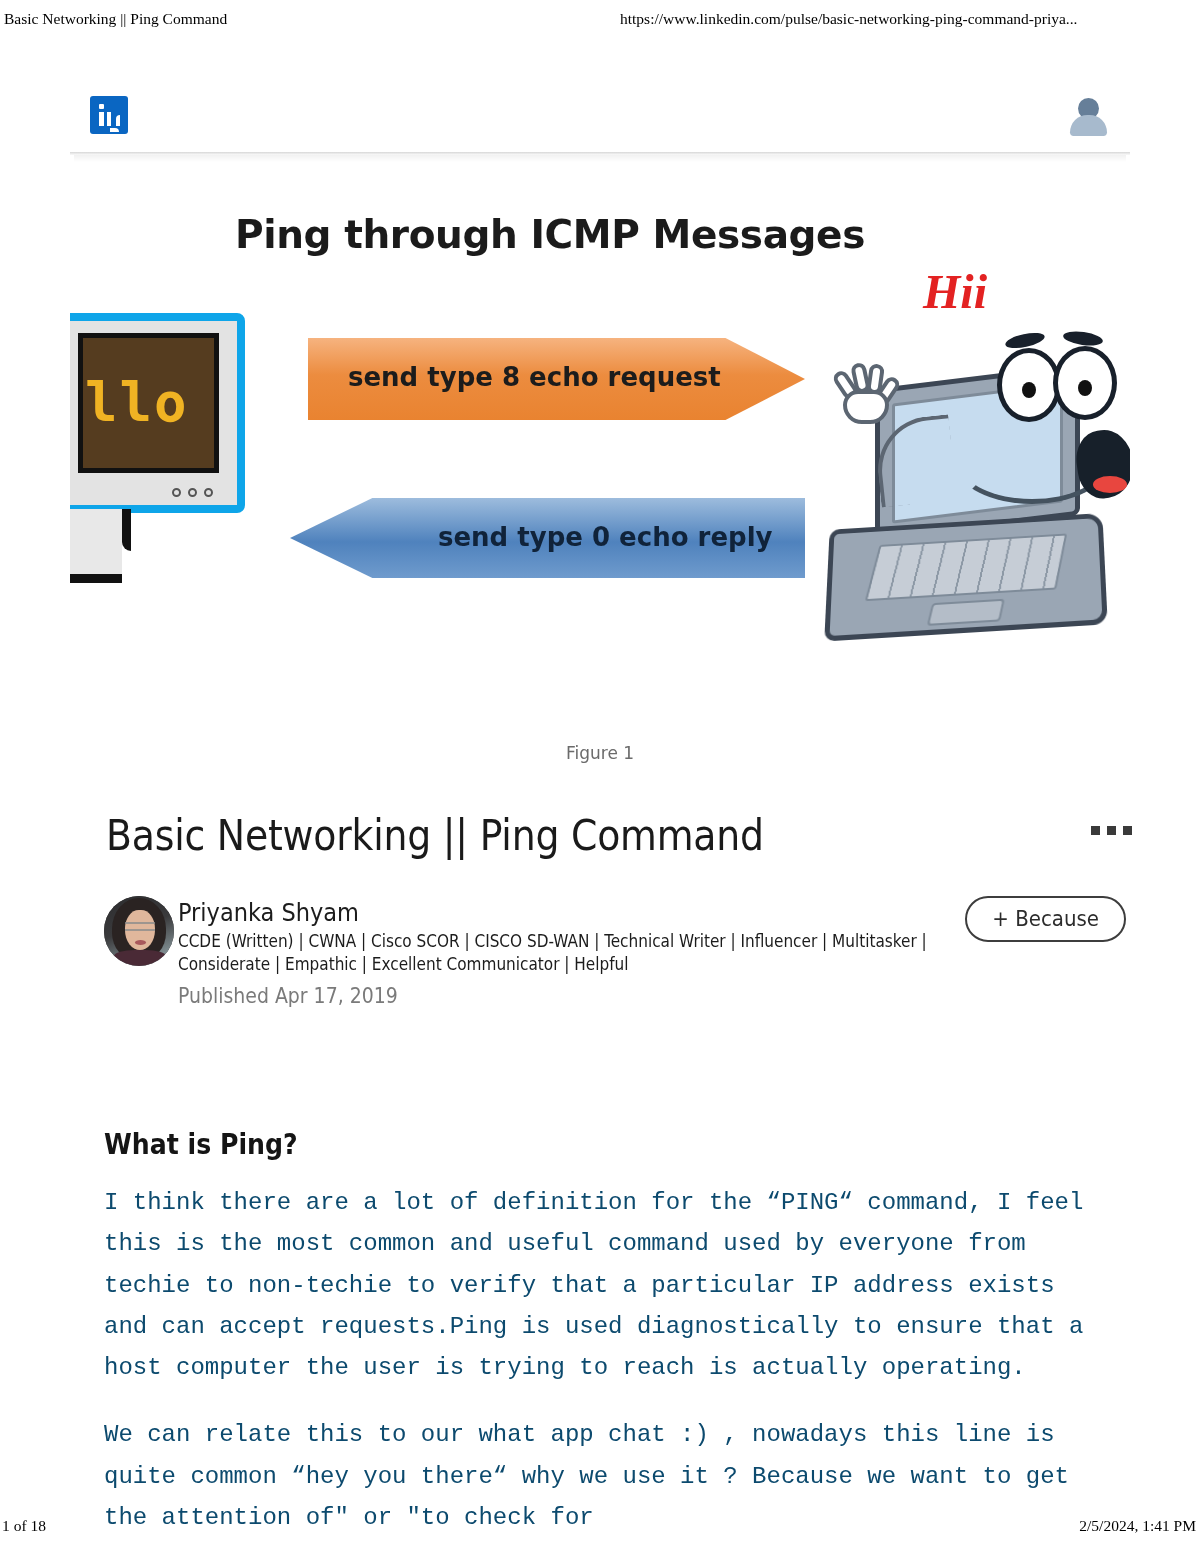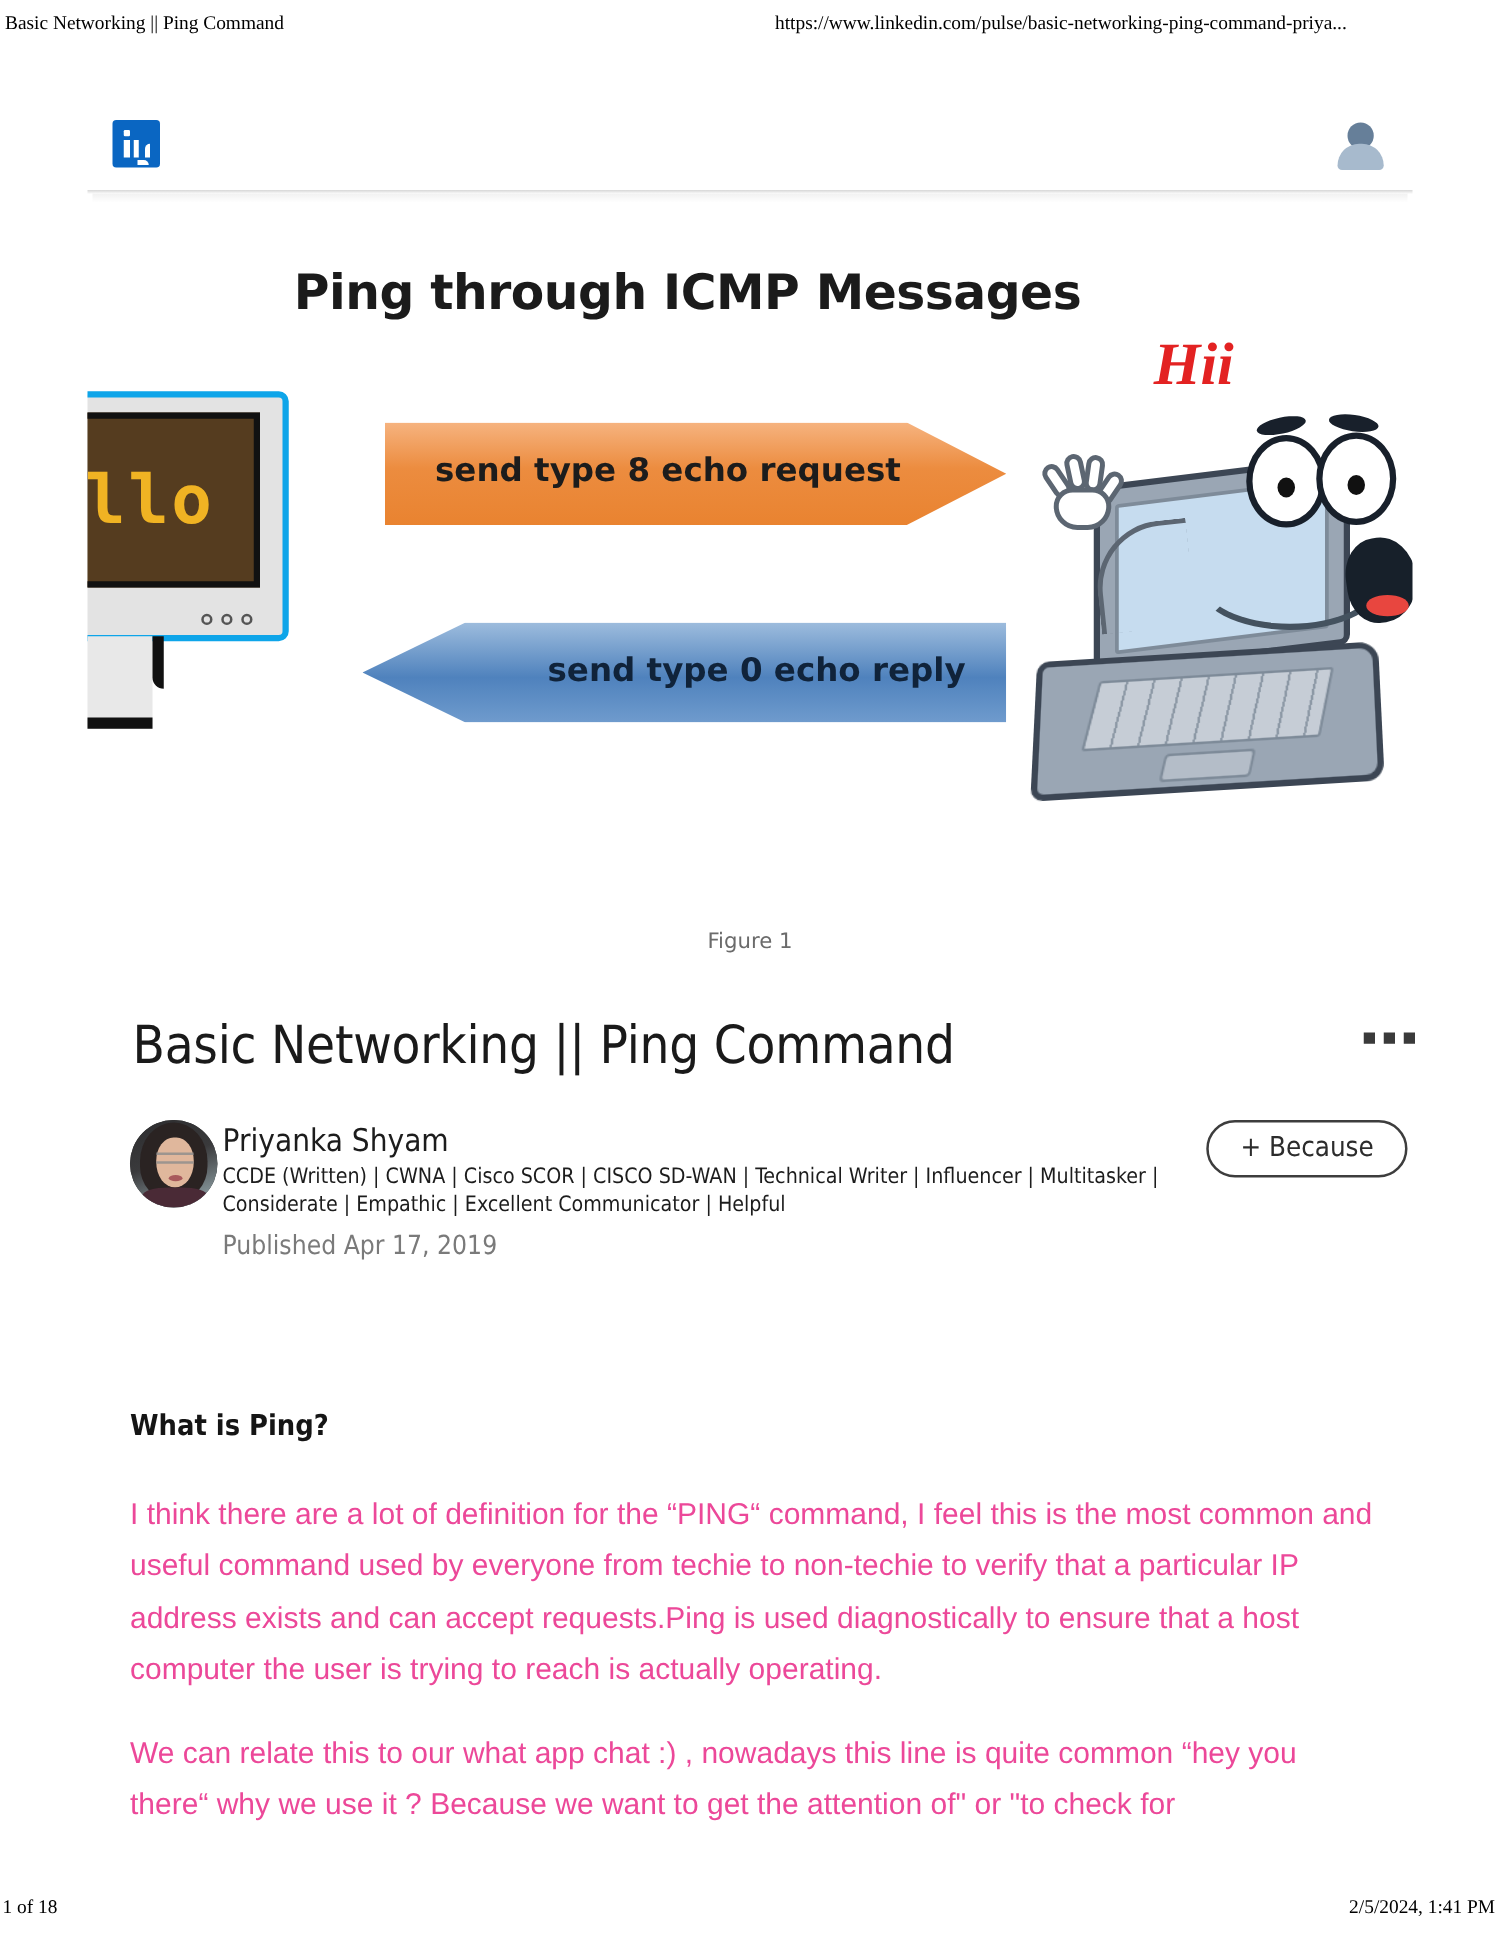--- a/index.html
+++ b/index.html
@@ -154,24 +154,24 @@
   }
 
   
   .monitor {
     position: absolute;
     left: -26px; top: 133px;
     width: 185px; height: 270px;
   }
   .mon-shell {
     position: absolute;
-    left: 2px; top: 0;
+    left: 16px; top: 0;
     width: 185px; height: 200px;
     background: #e3e3e3;
-    border: 5px solid #0ea5e9;
+    border: 8px solid #0ea5e9;
     border-radius: 8px;
   }
   .mon-screen {
     position: absolute;
     left: 10px; top: 12px;
     right: 18px; height: 140px;
     background: #553c1f;
     border: 5px solid #111;
   }
   .mon-text {
@@ -512,29 +512,29 @@
 
   
   .body-wrap {
     position: absolute;
     left: 104px; top: 1128px;
     width: 1000px;
   }
   .sec-head {
     font-family: "DejaVu Sans Condensed", "DejaVu Sans", sans-serif;
     font-weight: 700;
-    font-size: 23px;
+    font-size: 28px;
     color: #151515;
-    margin-bottom: 37px;
+    margin-bottom: 21px;
   }
   .para {
-    font-family: Liberation Sans, sans-serif;
+    font-family: Liberation Mono, monospace;
     font-size: 24px;
     line-height: 1.72;
-    color: #ec4899;
+    color: #0c4a6e;
     margin-bottom: 26px;
     width: 1000px;
   }
 </style>
 </head>
 <body>
 
 <div class="page">
 
   <div class="print-header">

